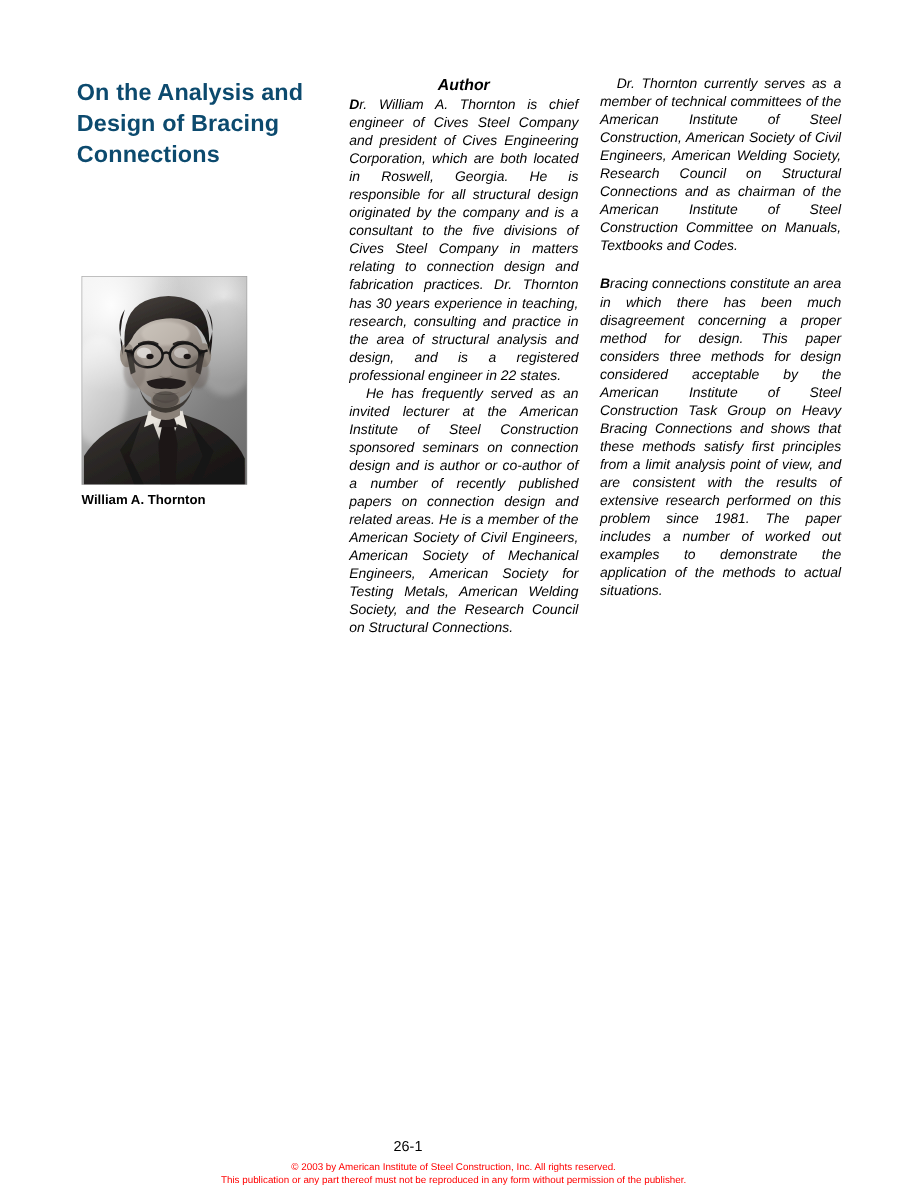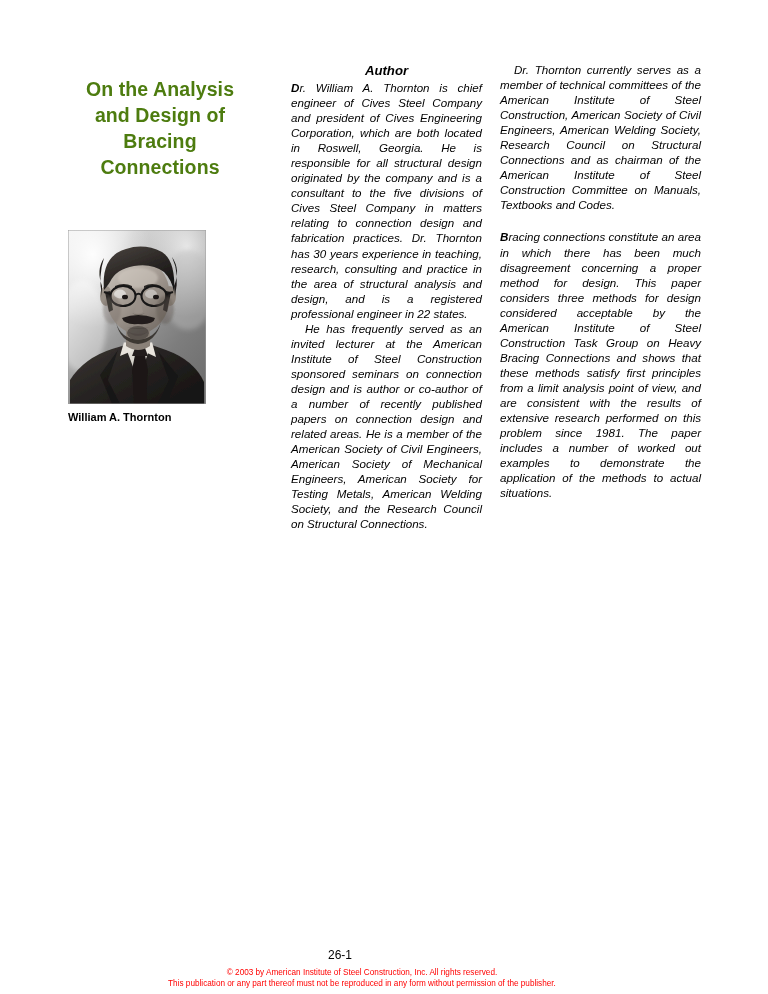--- a/index.html
+++ b/index.html
@@ -25,27 +25,27 @@
   }
 
   
   #left-col {
     position: absolute;
     left: 60px;
     top: 60px;
     width: 200px;
   }
   #doc-title {
-    text-align: center;
+    text-align: left;
     font-weight: bold;
     font-size: 19.5px;
     line-height: 26px;
     letter-spacing: 0.1px;
-    margin: 16px;
-    color: #4d7c0f;
+    margin: 4px;
+    color: #0c4a6e;
   }
   #author-photo-wrap {
     position: absolute;
     left: 8px;
     top: 170px;
     width: 138px;
     height: 174px;
   }
   #author-photo {
     display: block;
@@ -118,20 +118,21 @@
   }
   #copyright {
     position: absolute;
     left: 0;
     top: 968px;
     width: 724px;
     text-align: center;
     color: #ff0000;
     font-size: 8.2px;
     line-height: 10.5px;
+    padding-left: 16px;
   }
   #copyright div {
     white-space: nowrap;
   }
 </style>
 </head>
 <body>
 
 <div id="page">
 

